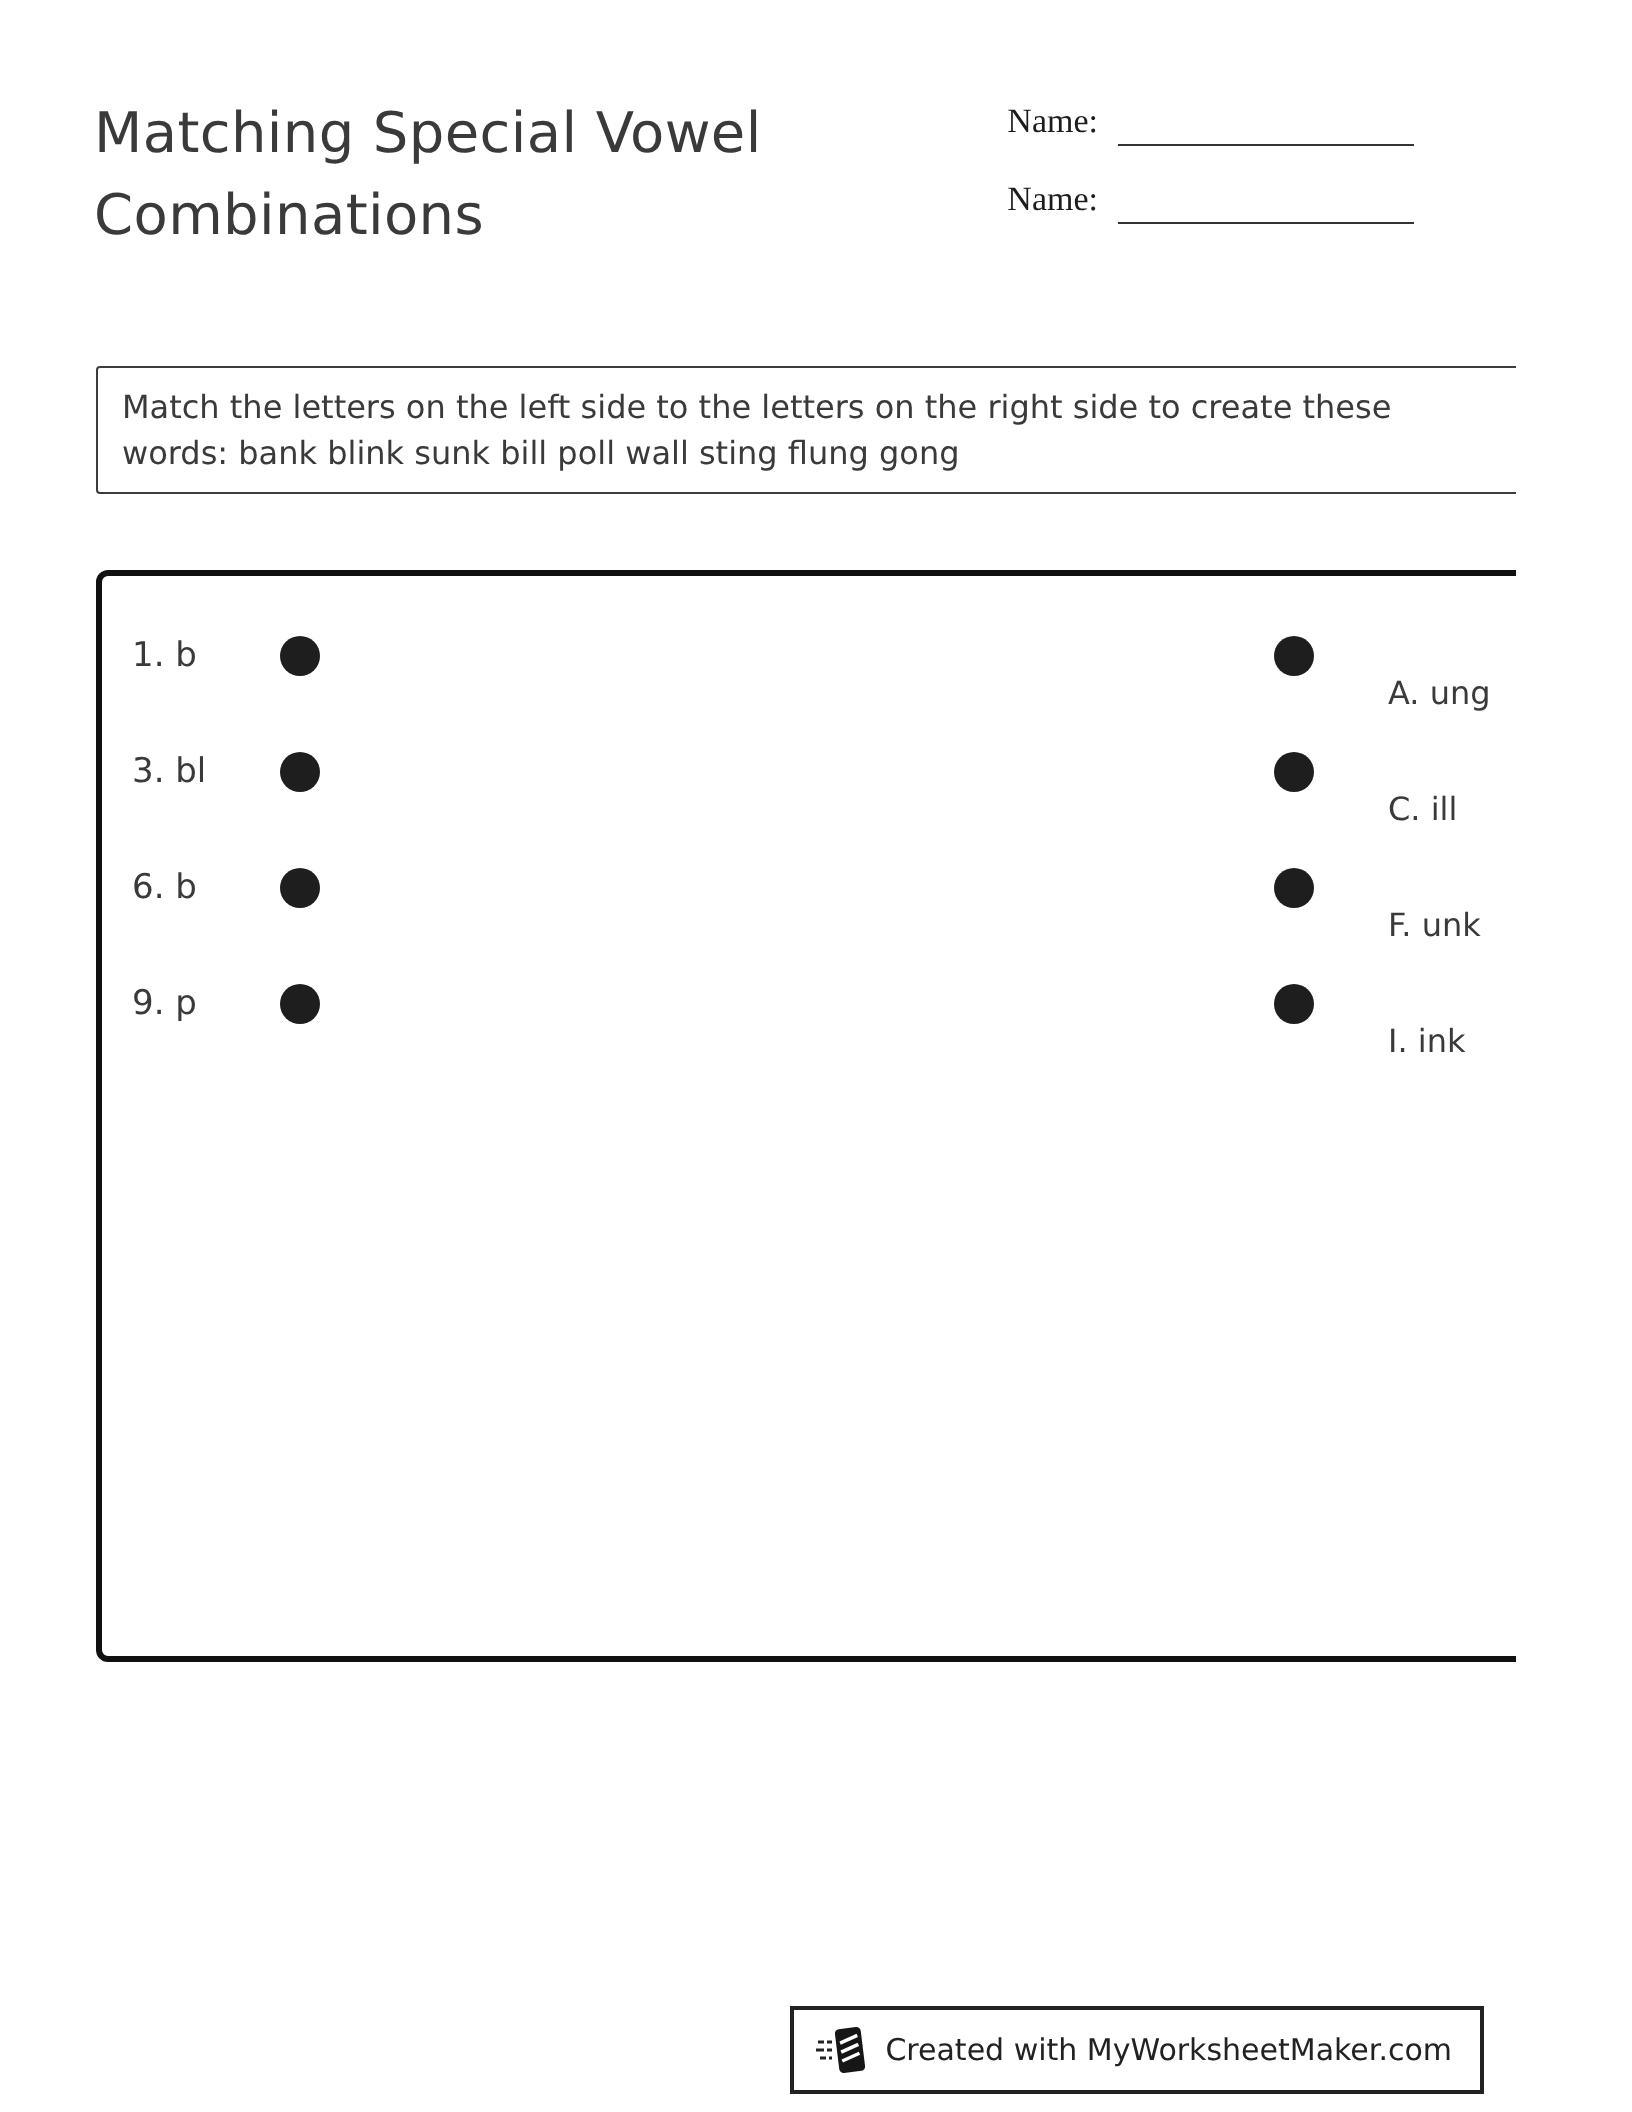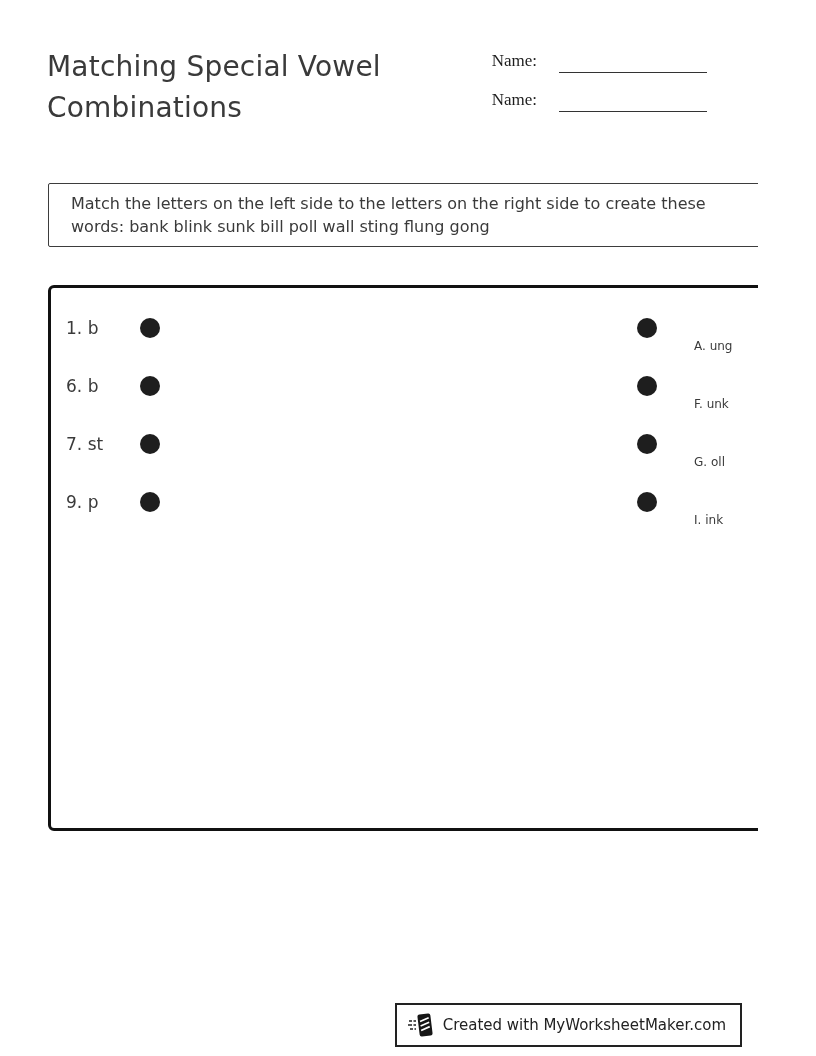--- a/index.html
+++ b/index.html
@@ -32,21 +32,20 @@
     position: absolute;
     right: 51px;
     top: 50px;
   }
   .field-row {
     display: flex;
     align-items: flex-end;
     justify-content: flex-end;
     margin-bottom: 16px;
     height: 23px;
-    gap: 12px;
   }
   .field-label {
     font-family: "Liberation Serif", "DejaVu Serif", serif;
     font-size: 17px;
     color: #1d1d1d;
     margin-right: 10px;
     padding-bottom: 2px;
   }
   .field-line {
     width: 148px;
@@ -56,21 +55,21 @@
 
   
   .instructions {
     position: absolute;
     left: 48px;
     top: 183px;
     width: 720px;
     min-height: 62px;
     border: 1.5px solid #3d3d3d;
     border-radius: 2px;
-    padding: 8px 22px;
+    padding: 8px 12px;
   }
   .instructions p {
     max-width: 655px;
     font-size: 16px;
     line-height: 23px;
     color: #3a3a3a;
   }
 
   
   .match-box {
@@ -99,21 +98,21 @@
     height: 20px;
     border-radius: 50%;
     background: #1e1e1e;
     flex: 0 0 auto;
     cursor: pointer;
   }
   .spacer { flex: 1 1 auto; }
   .ans-label {
     width: 69px;
     margin-left: 37px;
-    font-size: 12px;
+    font-size: 16px;
     color: #3a3a3a;
     white-space: nowrap;
     margin-top: 36px;
   }
 
   
   .footer-badge {
     position: absolute;
     right: 16px;
     bottom: 9px;
@@ -163,38 +162,38 @@
 
     <div class="match-row">
       <span class="item-label"><span>1.</span> <span>b</span></span>
       <span class="dot"></span>
       <span class="spacer"></span>
       <span class="dot"></span>
       <span class="ans-label"><span>A.</span> <span>ung</span></span>
     </div>
 
 
+    <div class="match-row">
+      <span class="item-label"><span>3.</span> <span>bl</span></span>
+      <span class="dot"></span>
+      <span class="spacer"></span>
+      <span class="dot"></span>
+      <span class="ans-label"><span>C.</span> <span>ill</span></span>
+    </div>
 
 
 
     <div class="match-row">
       <span class="item-label"><span>6.</span> <span>b</span></span>
       <span class="dot"></span>
       <span class="spacer"></span>
       <span class="dot"></span>
       <span class="ans-label"><span>F.</span> <span>unk</span></span>
     </div>
 
-    <div class="match-row">
-      <span class="item-label"><span>7.</span> <span>st</span></span>
-      <span class="dot"></span>
-      <span class="spacer"></span>
-      <span class="dot"></span>
-      <span class="ans-label"><span>G.</span> <span>oll</span></span>
-    </div>
 
 
     <div class="match-row">
       <span class="item-label"><span>9.</span> <span>p</span></span>
       <span class="dot"></span>
       <span class="spacer"></span>
       <span class="dot"></span>
       <span class="ans-label"><span>I.</span> <span>ink</span></span>
     </div>
 

